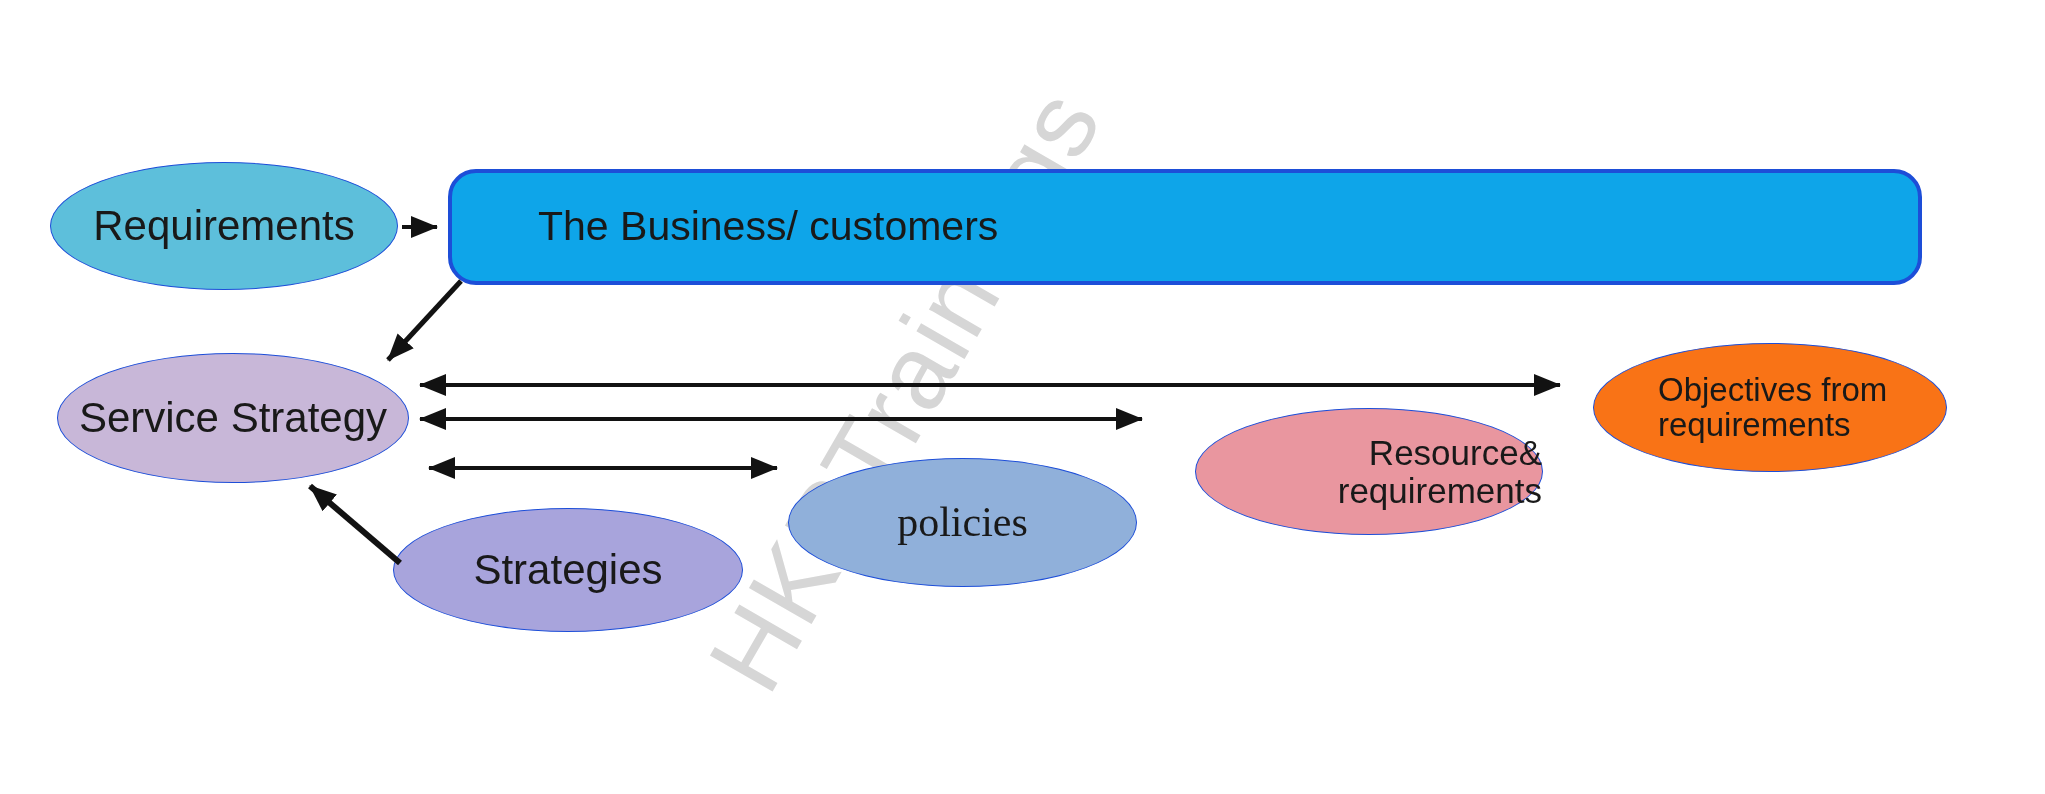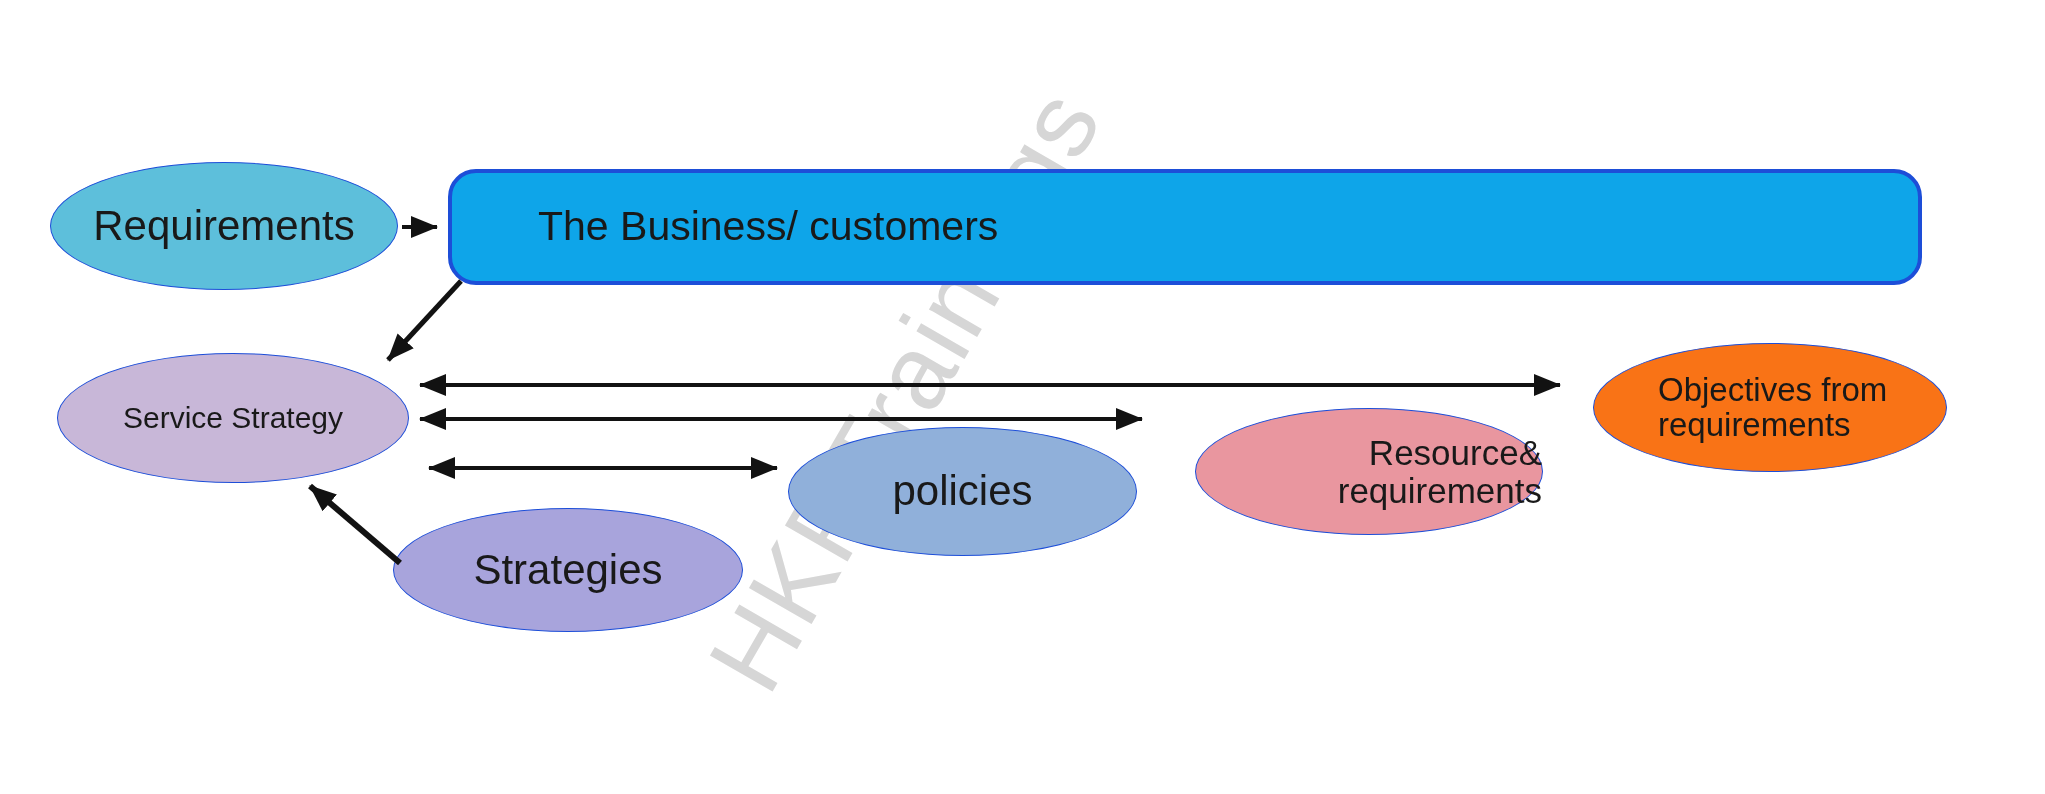--- a/index.html
+++ b/index.html
@@ -35,23 +35,23 @@
   .node span{display:block;line-height:1.06;}
   #n-requirements{left:50px;top:162px;width:348px;height:128px;font-size:42px;}
   #n-business{
     left:448px;top:169px;width:1474px;height:116px;
     border-radius:28px;border-width:4px;
     justify-content:flex-start;
     padding-left:86px;
     font-size:41px;
     text-align:left;
   }
-  #n-service-strategy{left:57px;top:353px;width:352px;height:130px;font-size:30px;text-align:center;}
+  #n-service-strategy{left:57px;top:353px;width:352px;height:130px;font-size:42px;text-align:center;}
   #n-strategies{left:393px;top:508px;width:350px;height:124px;font-size:42px;}
-  #n-policies{left:788px;top:427px;width:349px;height:129px;font-size:42px;}
+  #n-policies{left:788px;top:458px;width:349px;height:129px;font-size:42px;font-family:Liberation Serif, serif;}
   #n-resource{left:1195px;top:408px;width:348px;height:127px;font-size:35px;flex-direction:column;}
   #n-objectives{
     left:1593px;top:343px;width:354px;height:129px;font-size:33px;
     flex-direction:column;align-items:flex-start;
     padding-left:64px;text-align:left;
   }
   .edges{
     position:absolute;left:0;top:0;width:2045px;height:794px;
     z-index:3;pointer-events:none;
   }

